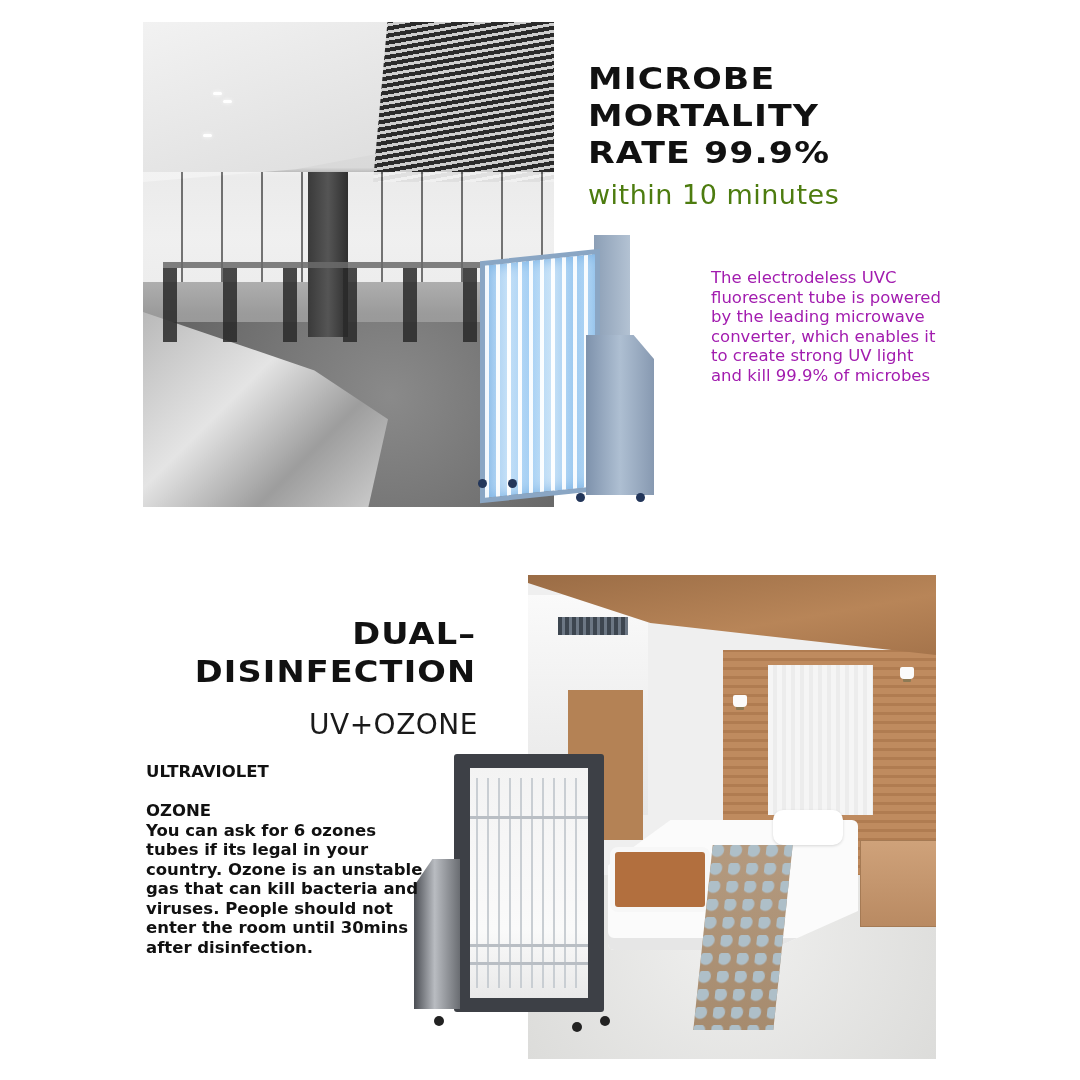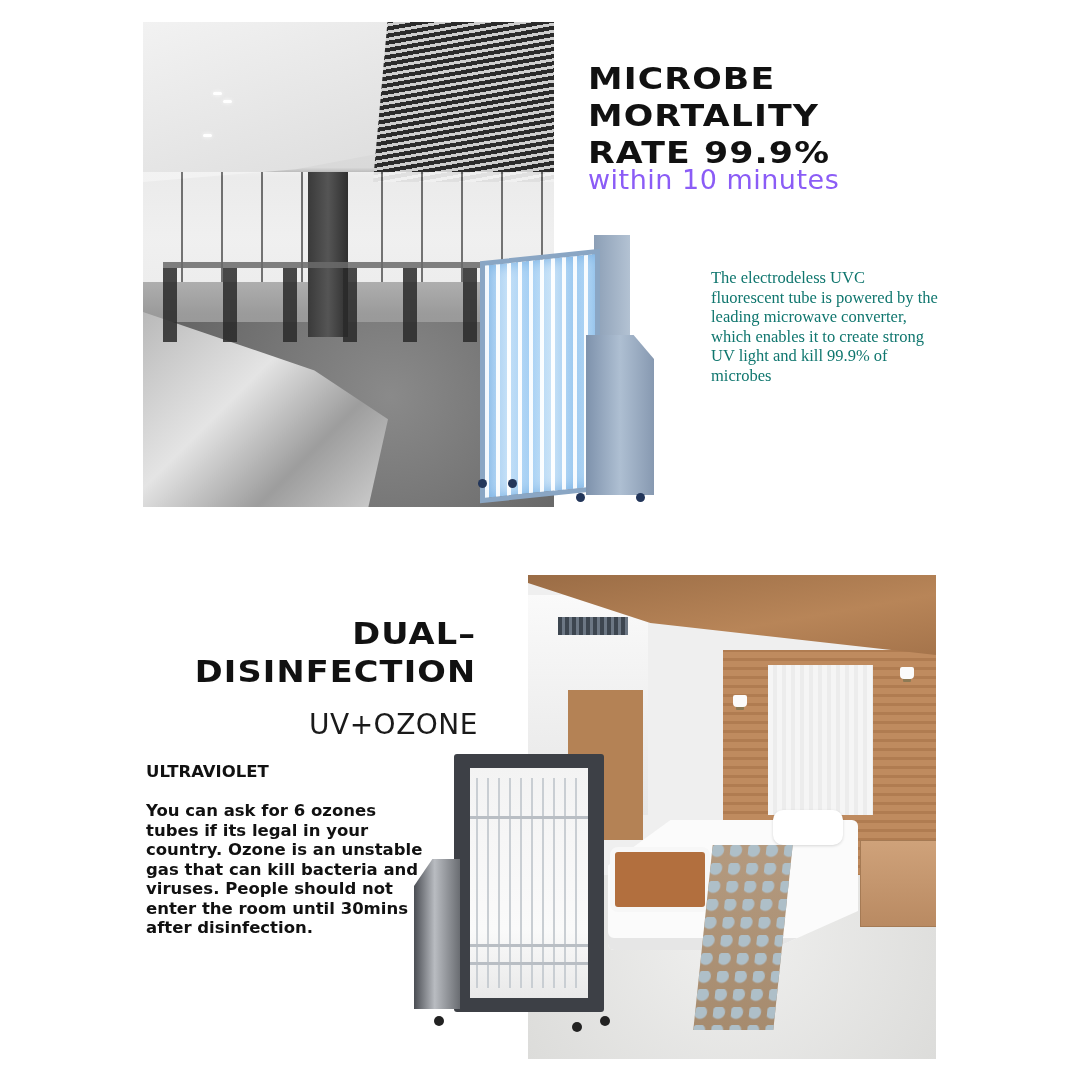--- a/index.html
+++ b/index.html
@@ -67,22 +67,22 @@
   .oz-device .inner::before { content:""; position:absolute; inset:10px 6px;
     background:repeating-linear-gradient(90deg,#c9ced3 0 2px,transparent 2px 11px); }
   .oz-device .bar { position:absolute; left:56px; width:118px; height:3px; background:#b9bec4; }
   .oz-device .side-box { position:absolute; left:0; top:105px; width:46px; height:150px;
     background:linear-gradient(90deg,#4a4d53,#b9bcc1 45%,#6a6d72); clip-path:polygon(0 18%,40% 0,100% 0,100% 100%,0 100%); }
   .oz-device .wheel { position:absolute; width:10px; height:10px; background:#222; border-radius:50%; }
 
   
   .h-bold { font-family:"DejaVu Sans", sans-serif; font-weight:bold; letter-spacing:1px; color:#111; }
   .headline-top { position:absolute; left:588px; top:60px; line-height:37px; font-size:31px; text-transform:uppercase; transform:scaleX(1.12); transform-origin:left top; }
-  .sub-top { position:absolute; left:588px; top:164px; font-size:27px; font-weight:normal; color:#8b5cf6; letter-spacing:.5px; }
-  .desc-top { position:absolute; left:711px; top:268px; width:230px; font-size:16.5px; line-height:19.5px; color:#0f766e;font-family:Liberation Serif, serif; }
+  .sub-top { position:absolute; left:588px; top:179px; font-size:27px; font-weight:normal; color:#4d7c0f; letter-spacing:.5px; }
+  .desc-top { position:absolute; left:711px; top:268px; width:230px; font-size:16.5px; line-height:19.5px; color:#a21caf; }
 
   .headline-bottom { position:absolute; right:604px; top:615px; text-align:right; line-height:38px; font-size:30px; text-transform:uppercase; transform:scaleX(1.12); transform-origin:right top; }
   .sub-bottom { position:absolute; right:602px; top:708px; font-size:28px; color:#1a1a1a; letter-spacing:.5px; text-align:center; }
 
   .body-text { position:absolute; left:146px; top:762px; width:280px; font-size:16.5px; line-height:19.5px; color:#111; }
   .body-text .section { margin-bottom:19.5px;font-weight:bold; }
   .body-text .label { display:block; text-transform:uppercase; }
 </style>
 </head>
 <body>
@@ -151,15 +151,16 @@
   <div>DUAL–</div>
   <div>DISINFECTION</div>
 </div>
 <div class="sub-bottom">UV+OZONE</div>
 
 <div class="body-text">
   <div class="section">
     <span class="label">ULTRAVIOLET</span>
   </div>
   <div class="section">
+    <span class="label">OZONE</span>
     <span>You can ask for 6 ozones tubes if its legal in your country. Ozone is an unstable gas that can kill bacteria and viruses. People should not enter the room until 30mins after disinfection.</span>
   </div>
 </div>
 
 </body></html>

